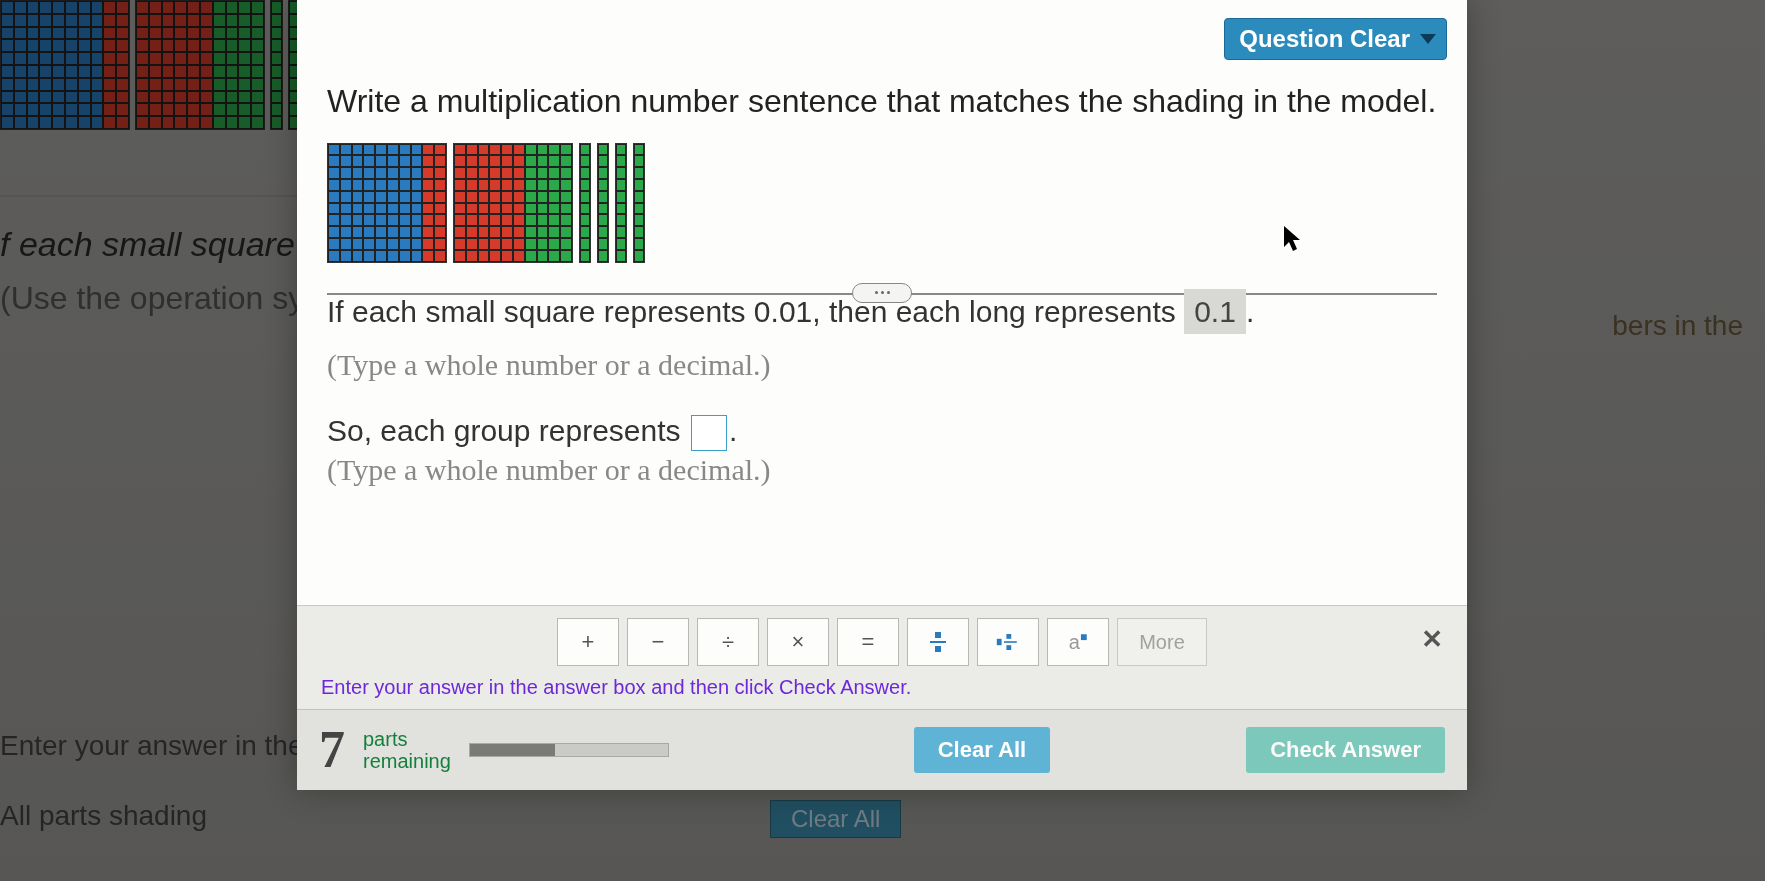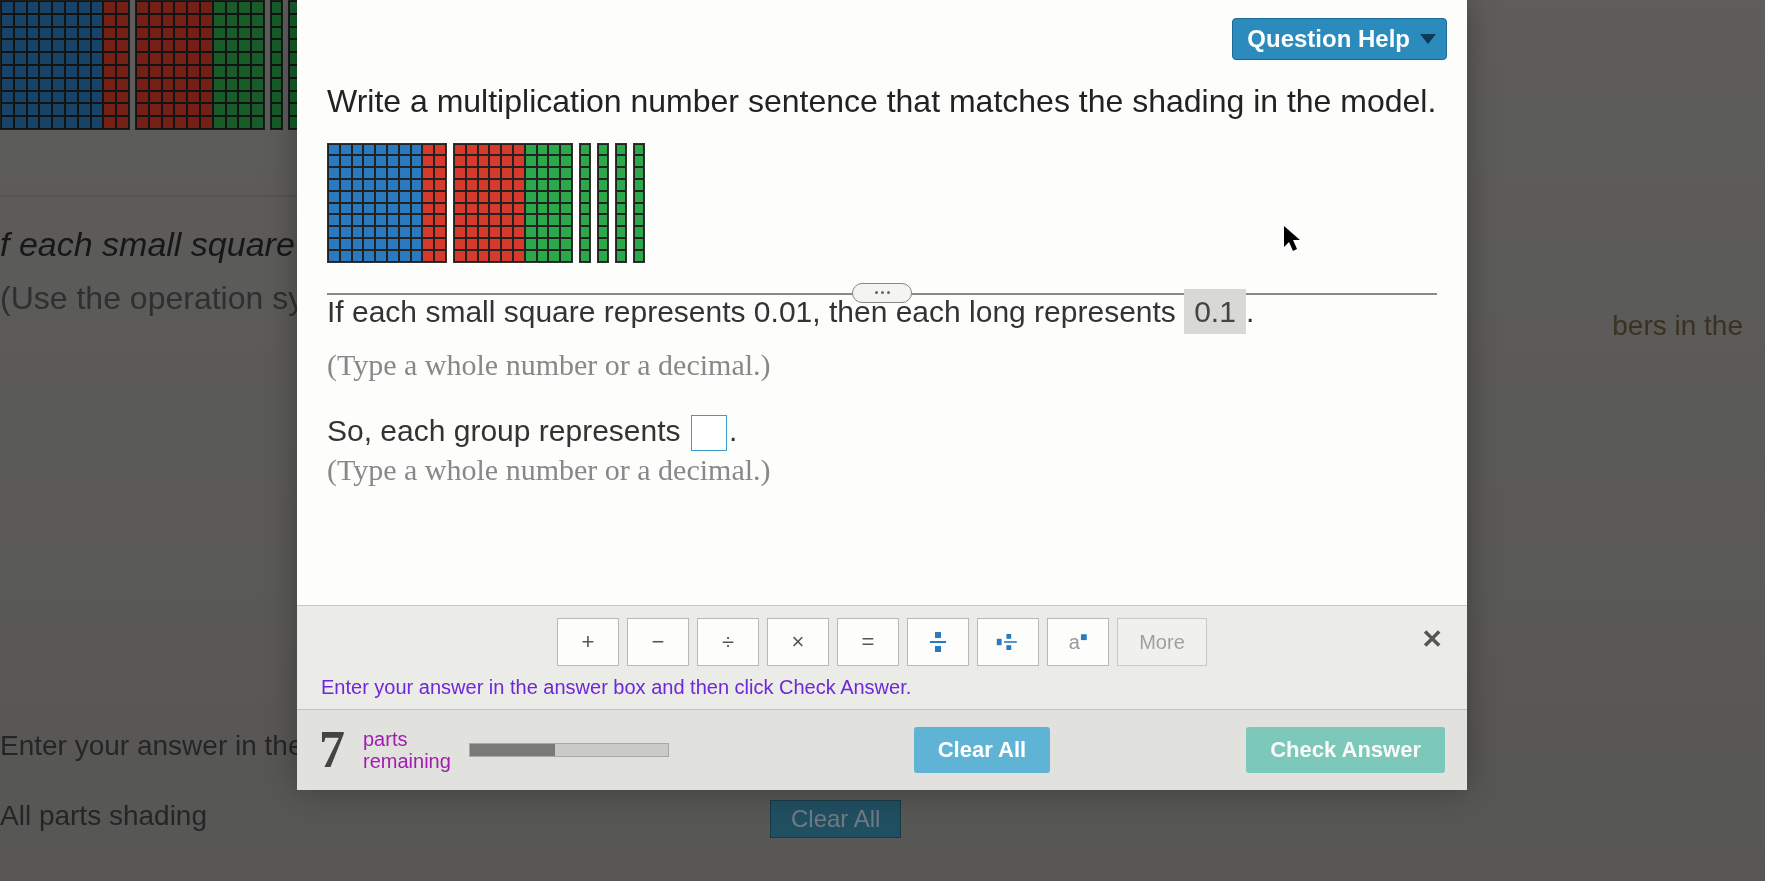--- a/index.html
+++ b/index.html
@@ -234,21 +234,21 @@
   }
   .parts-num {
     font-size: 52px;
     font-weight: bold;
     color: #444;
     font-family: Georgia, serif;
     line-height: 1;
   }
   .parts-label {
     font-size: 20px;
-    color: #a21caf;
+    color: #15803d;
     line-height: 1.1;
   }
   .progress {
     width: 200px; height: 14px;
     background: #cacac6;
     border: 1px solid #a8a8a4;
     position: relative;
   }
   .progress .fill {
     position:absolute; top:0; left:0; height:100%;
@@ -520,21 +520,21 @@
     <div class="bg-text-right">bers in the</div>
     <div class="bg-enter">Enter your answer in the an</div>
     <div class="bg-allparts">All parts shading</div>
     <div class="bg-clearall">Clear All</div>
   </div>
 </div>
 
 <div class="modal">
 
   <div class="help-btn">
-    <span>Question Help</span>
+    <span>Question Clear</span>
     <span class="tri"></span>
   </div>
 
   <div class="q-body">
     <div class="prompt">Write a multiplication number sentence that matches the shading in the model.</div>
 
     <div class="model-row" id="model-row">
         <div class="flat">
           <div class="cell blue"></div>
           <div class="cell blue"></div>

